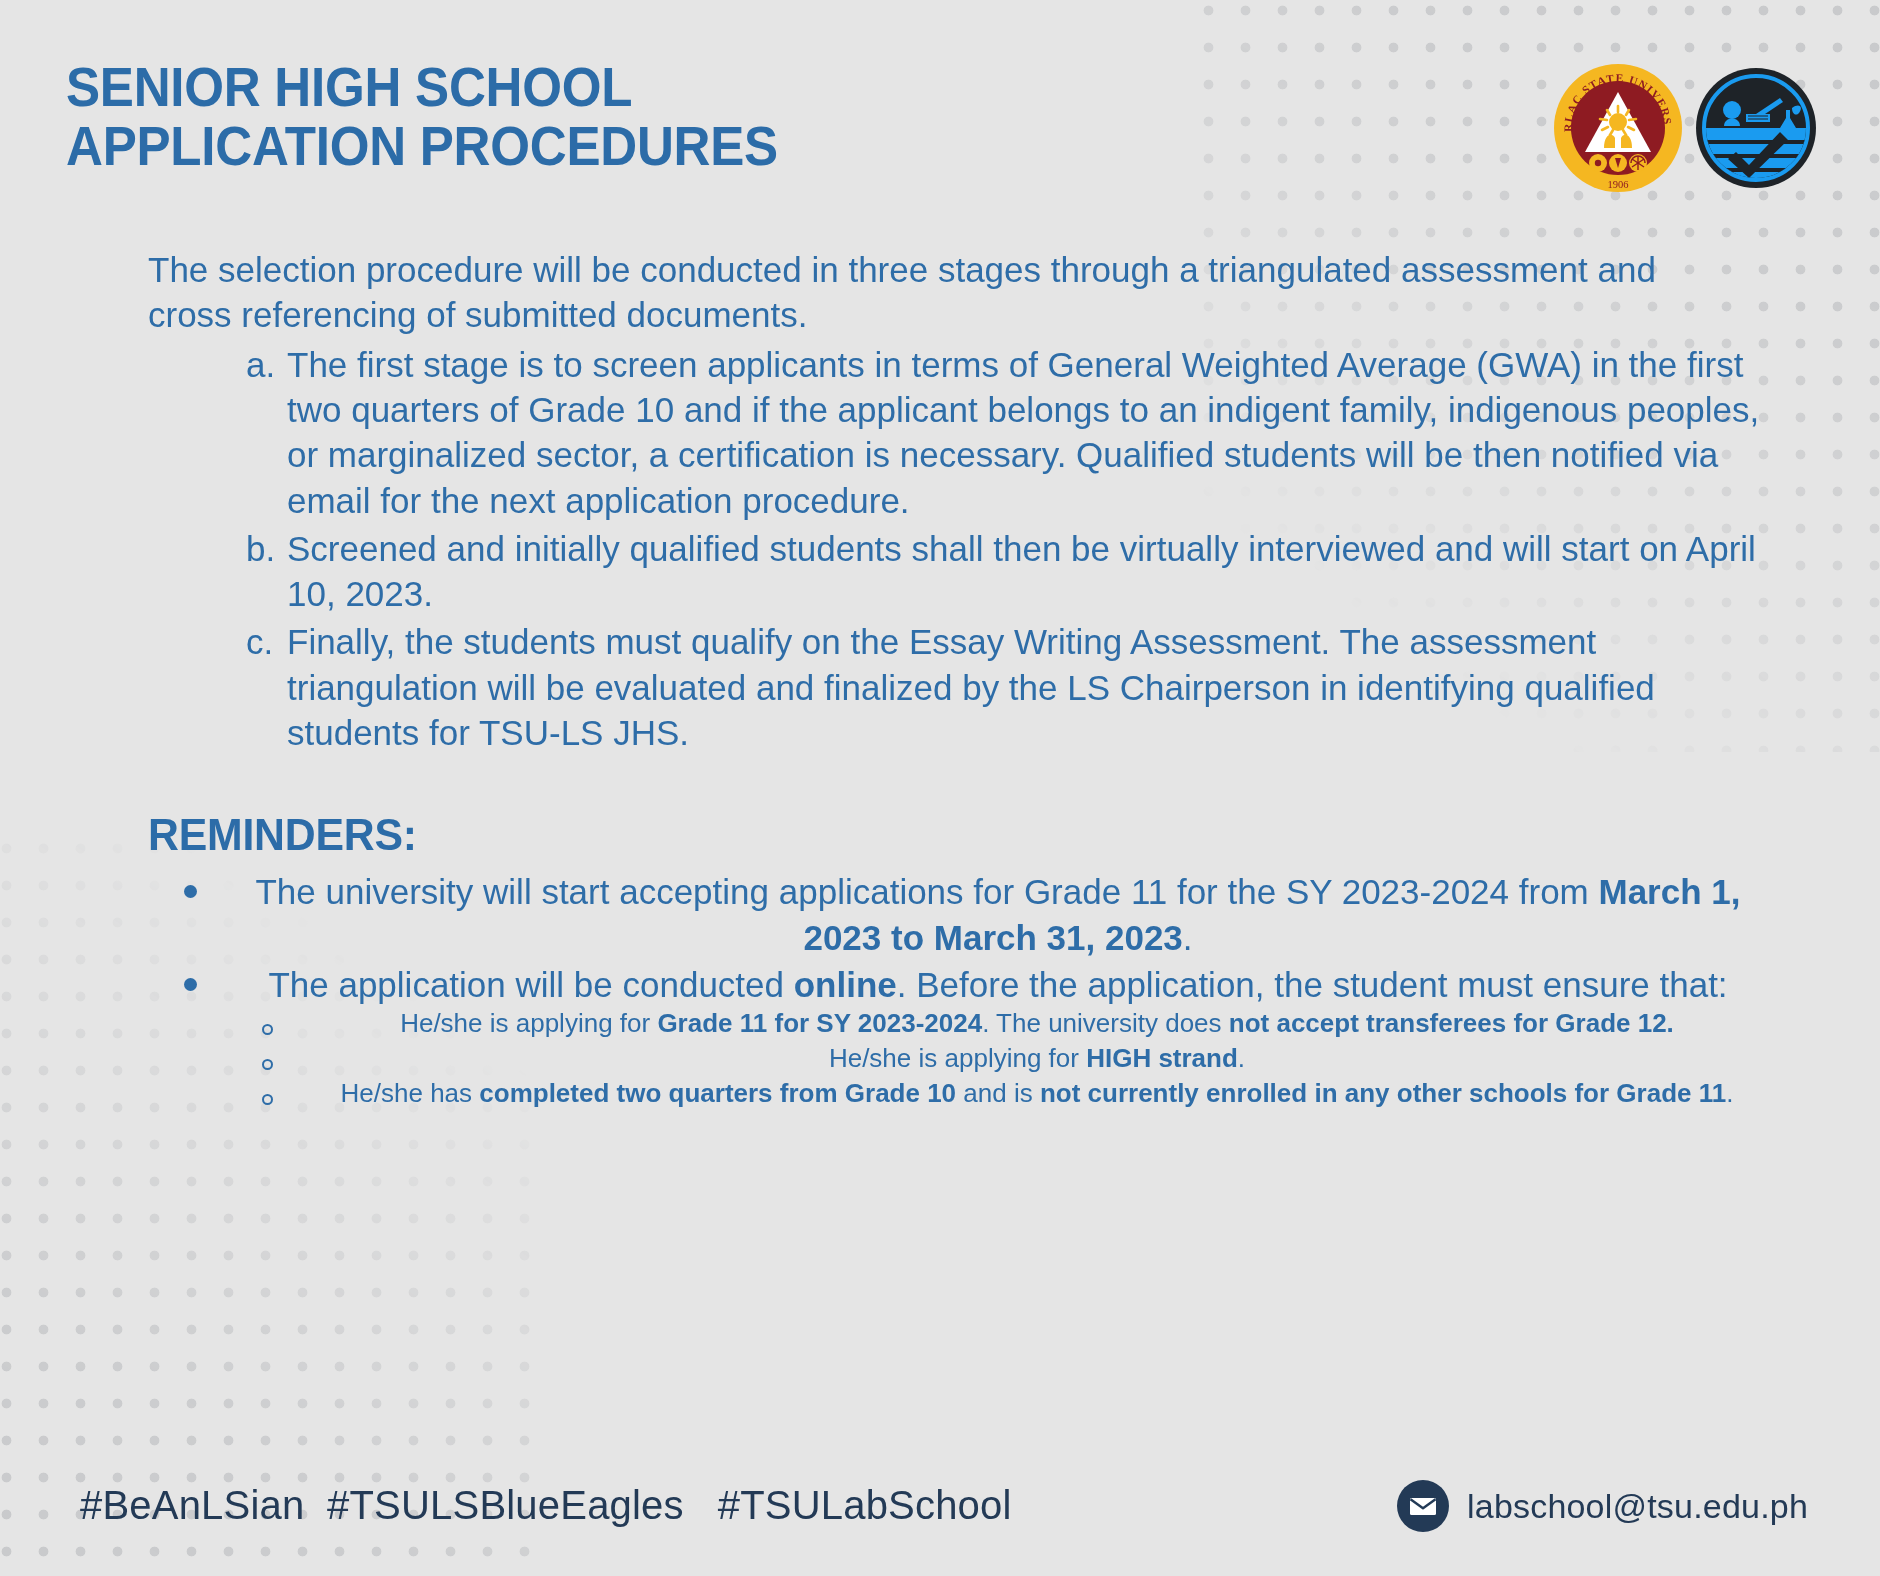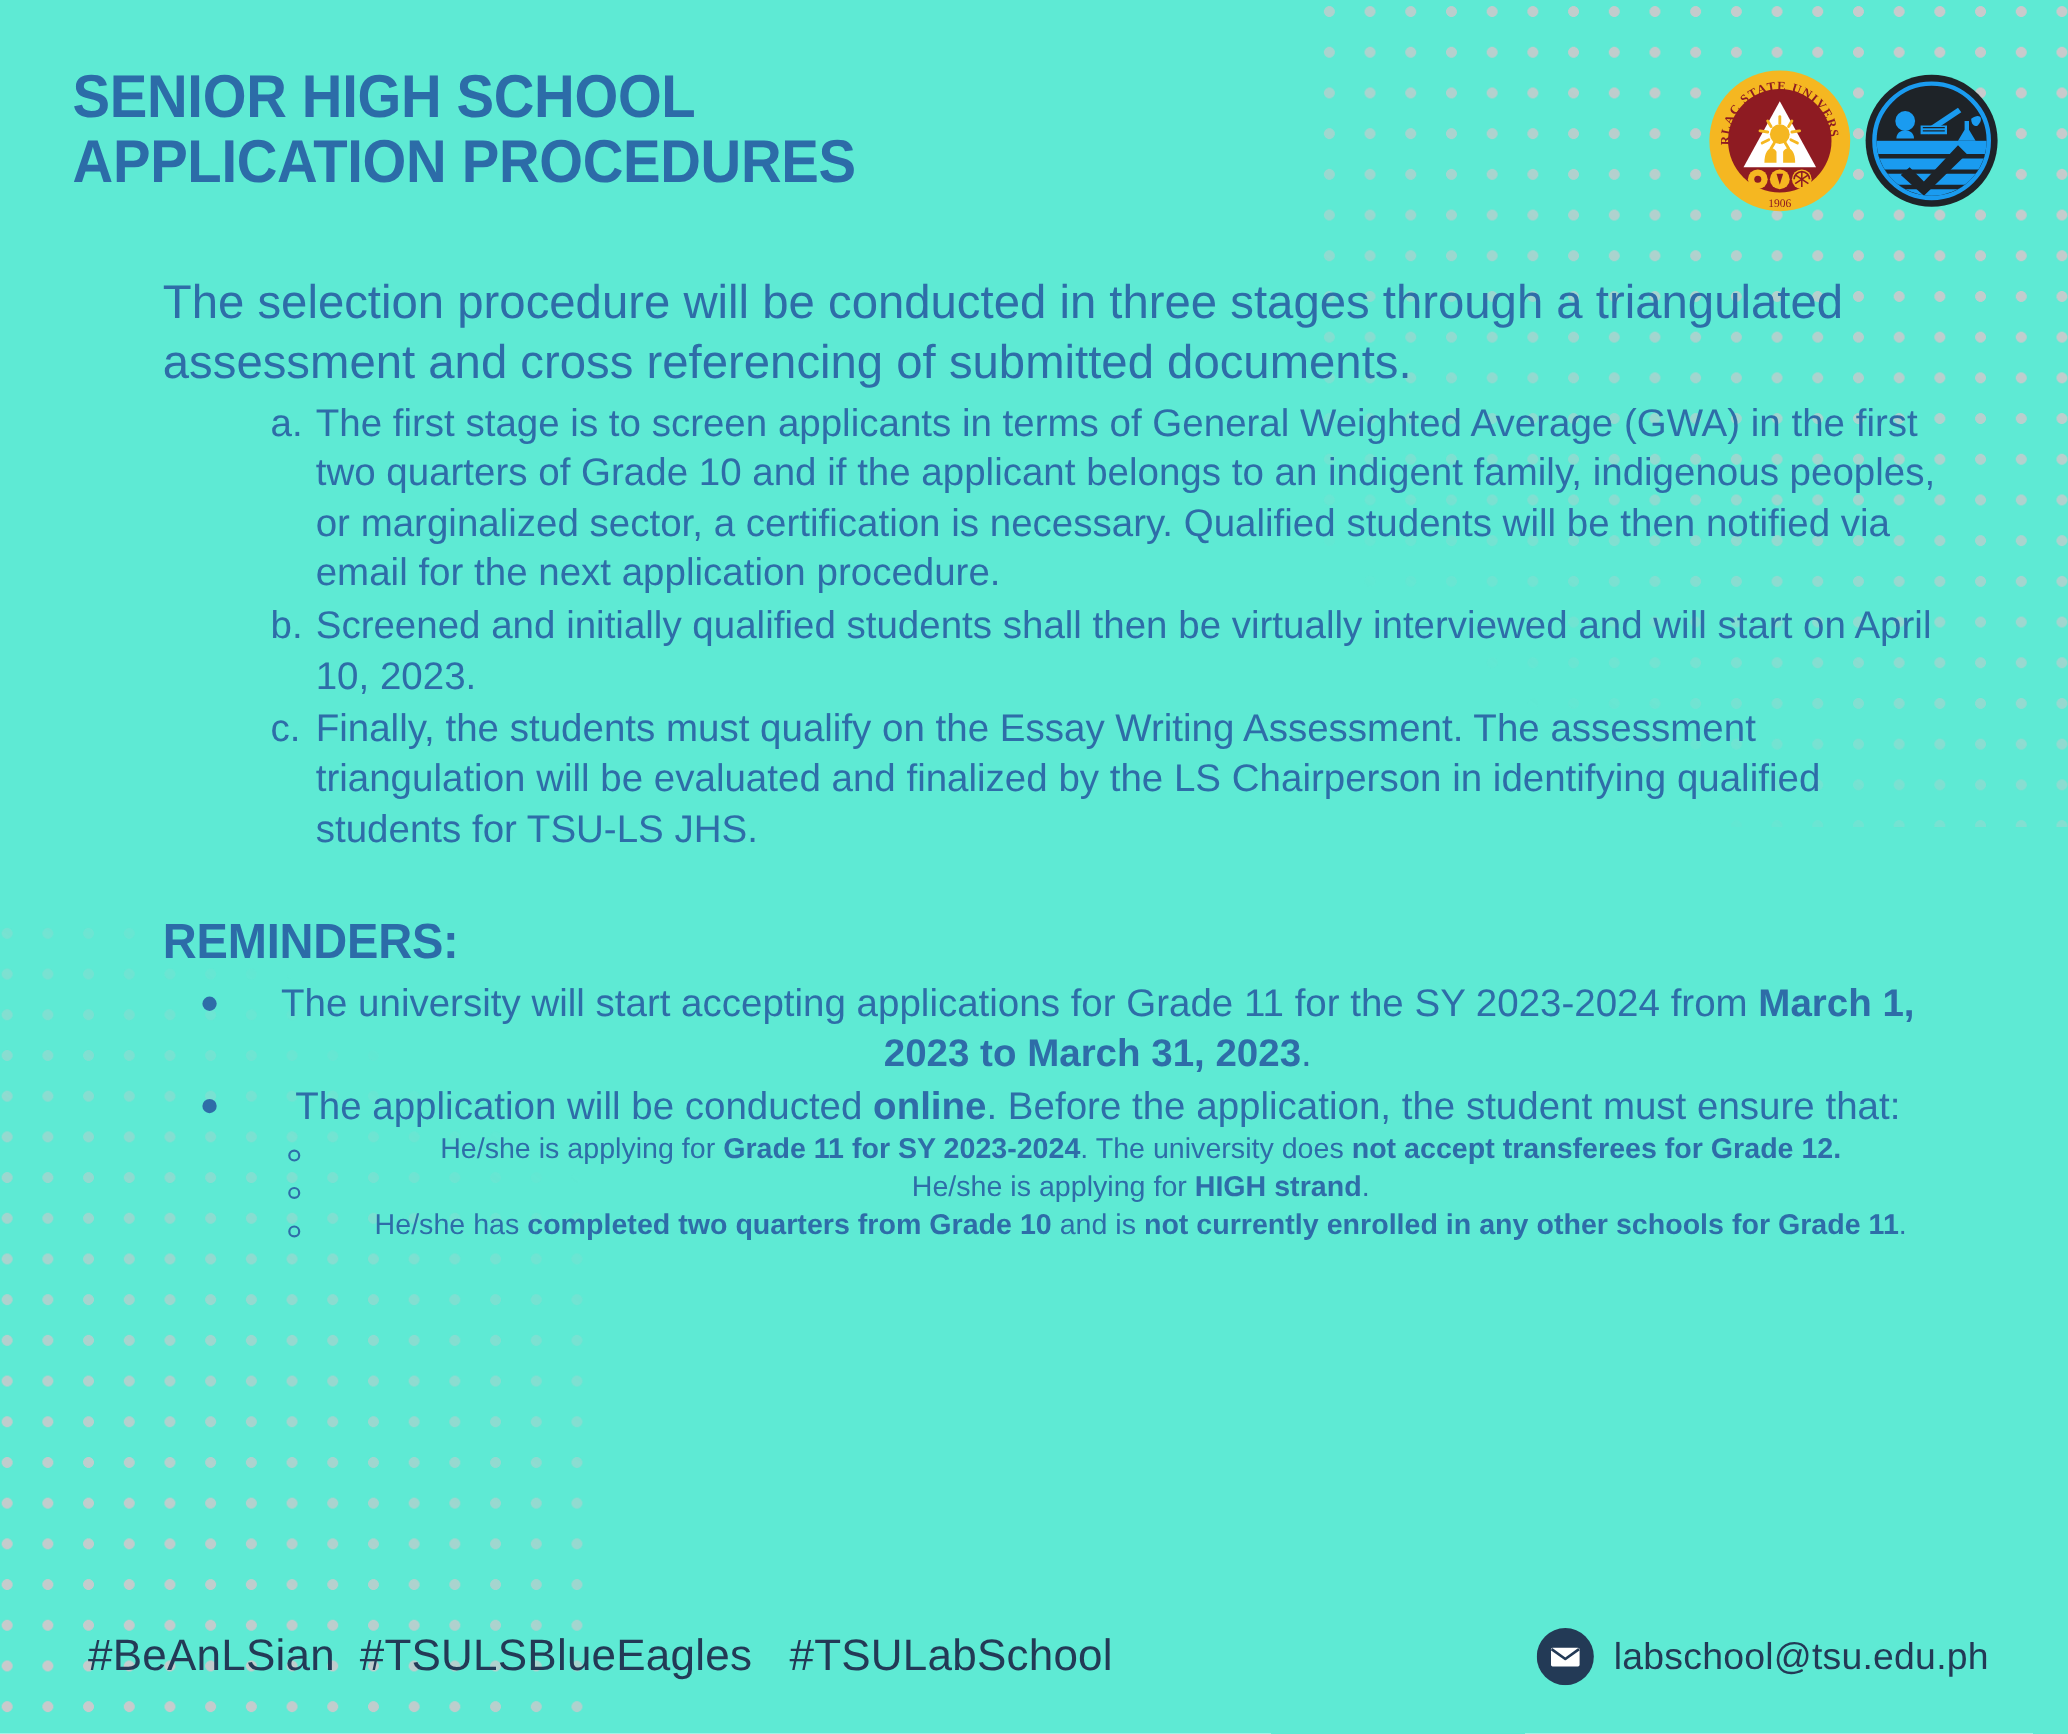--- a/index.html
+++ b/index.html
@@ -11,21 +11,21 @@
     height: 1576px;
     background: #ffffff;
     font-family: "Liberation Sans", sans-serif;
     overflow: hidden;
   }
 
   .poster {
     position: relative;
     width: 1880px;
     height: 1576px;
-    background: #5eead4;
+    background: #e5e5e5;
     overflow: hidden;
   }
 
   
   .dots {
     position: absolute;
     pointer-events: none;
   }
   .dots-topright {
     top: -8px;
@@ -80,21 +80,21 @@
 
   
   .content {
     position: absolute;
     top: 248px;
     left: 148px;
     width: 1630px;
     color: #2e6da8;
   }
   .intro {
-    font-size: 43px;
+    font-size: 35px;
     line-height: 1.28;
     margin: 0 0 4px 0;
     max-width: 1600px;
   }
 
   ol.alpha {
     list-style: none;
     margin: 0;
     padding: 0 0 0 98px;
   }

